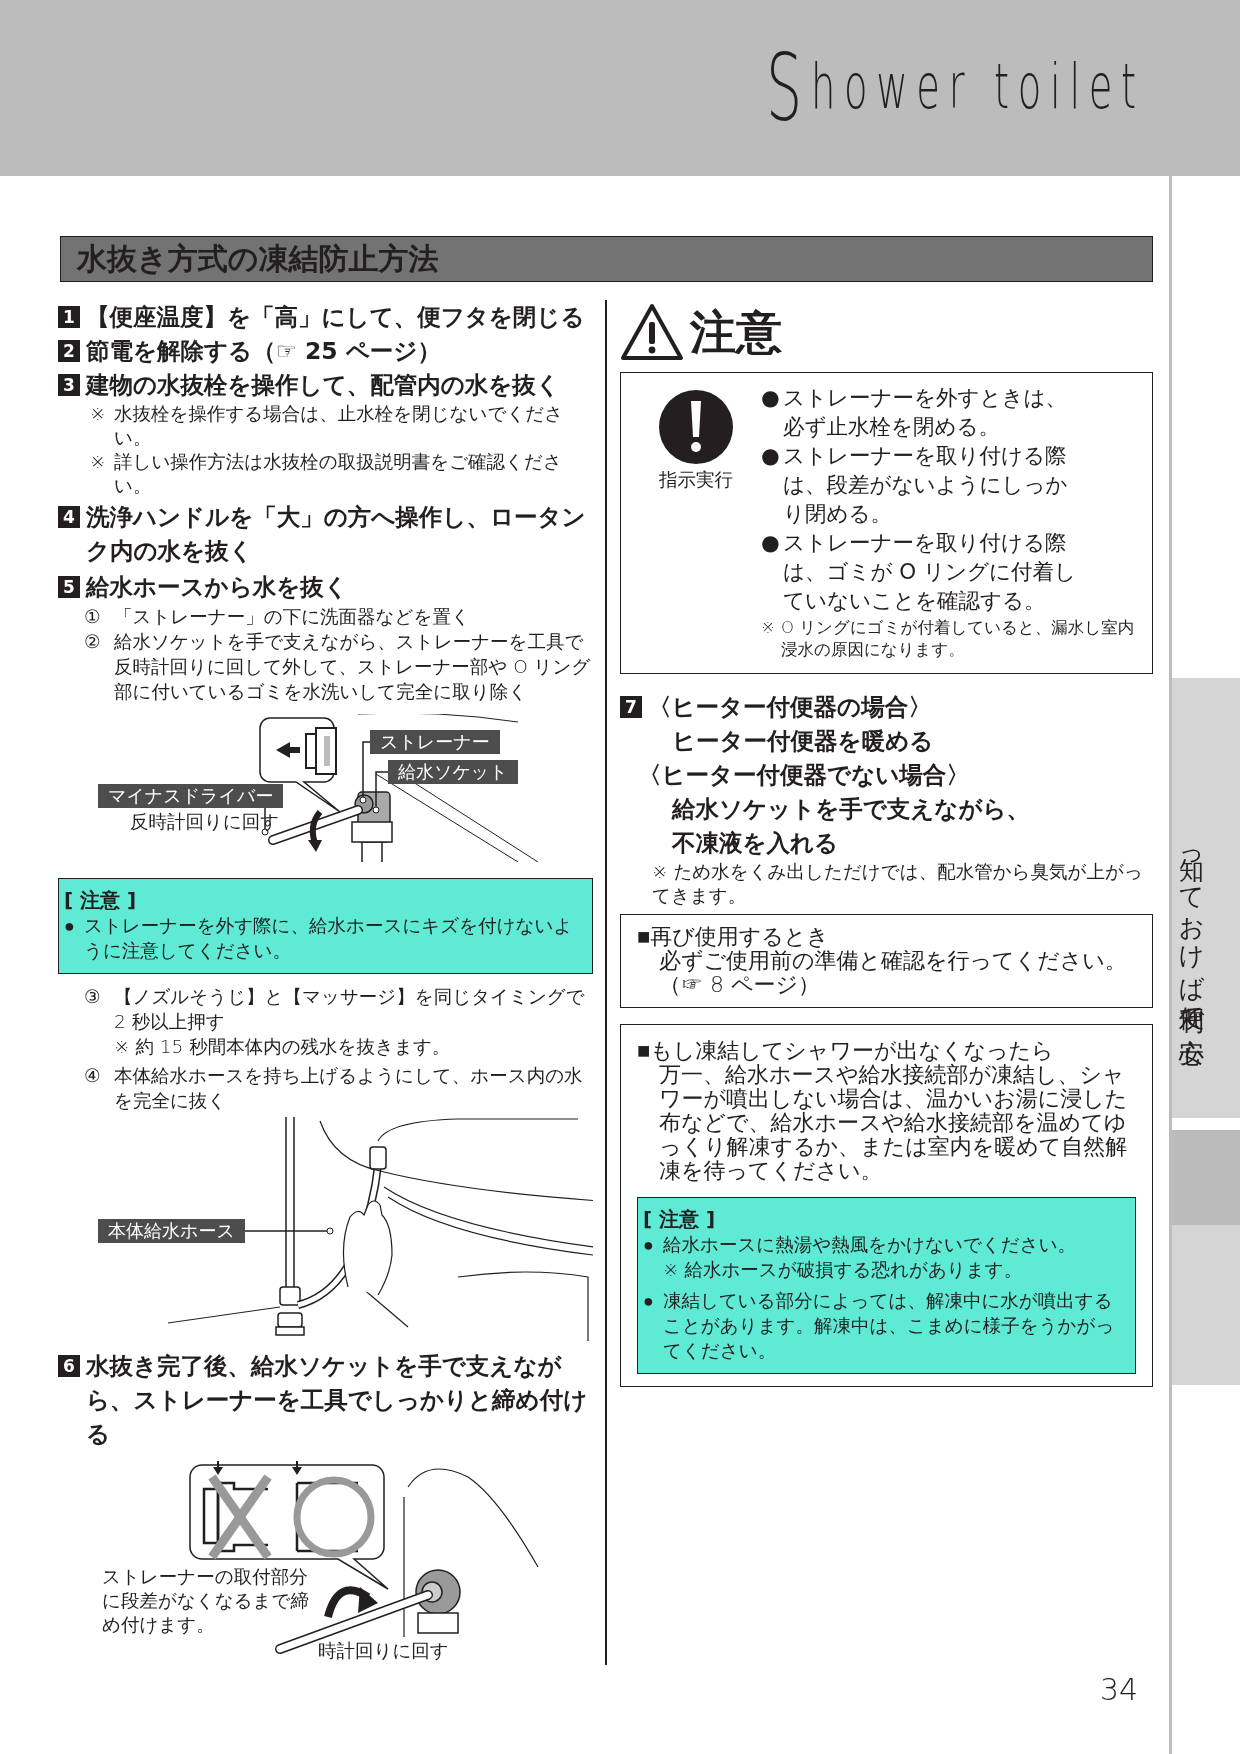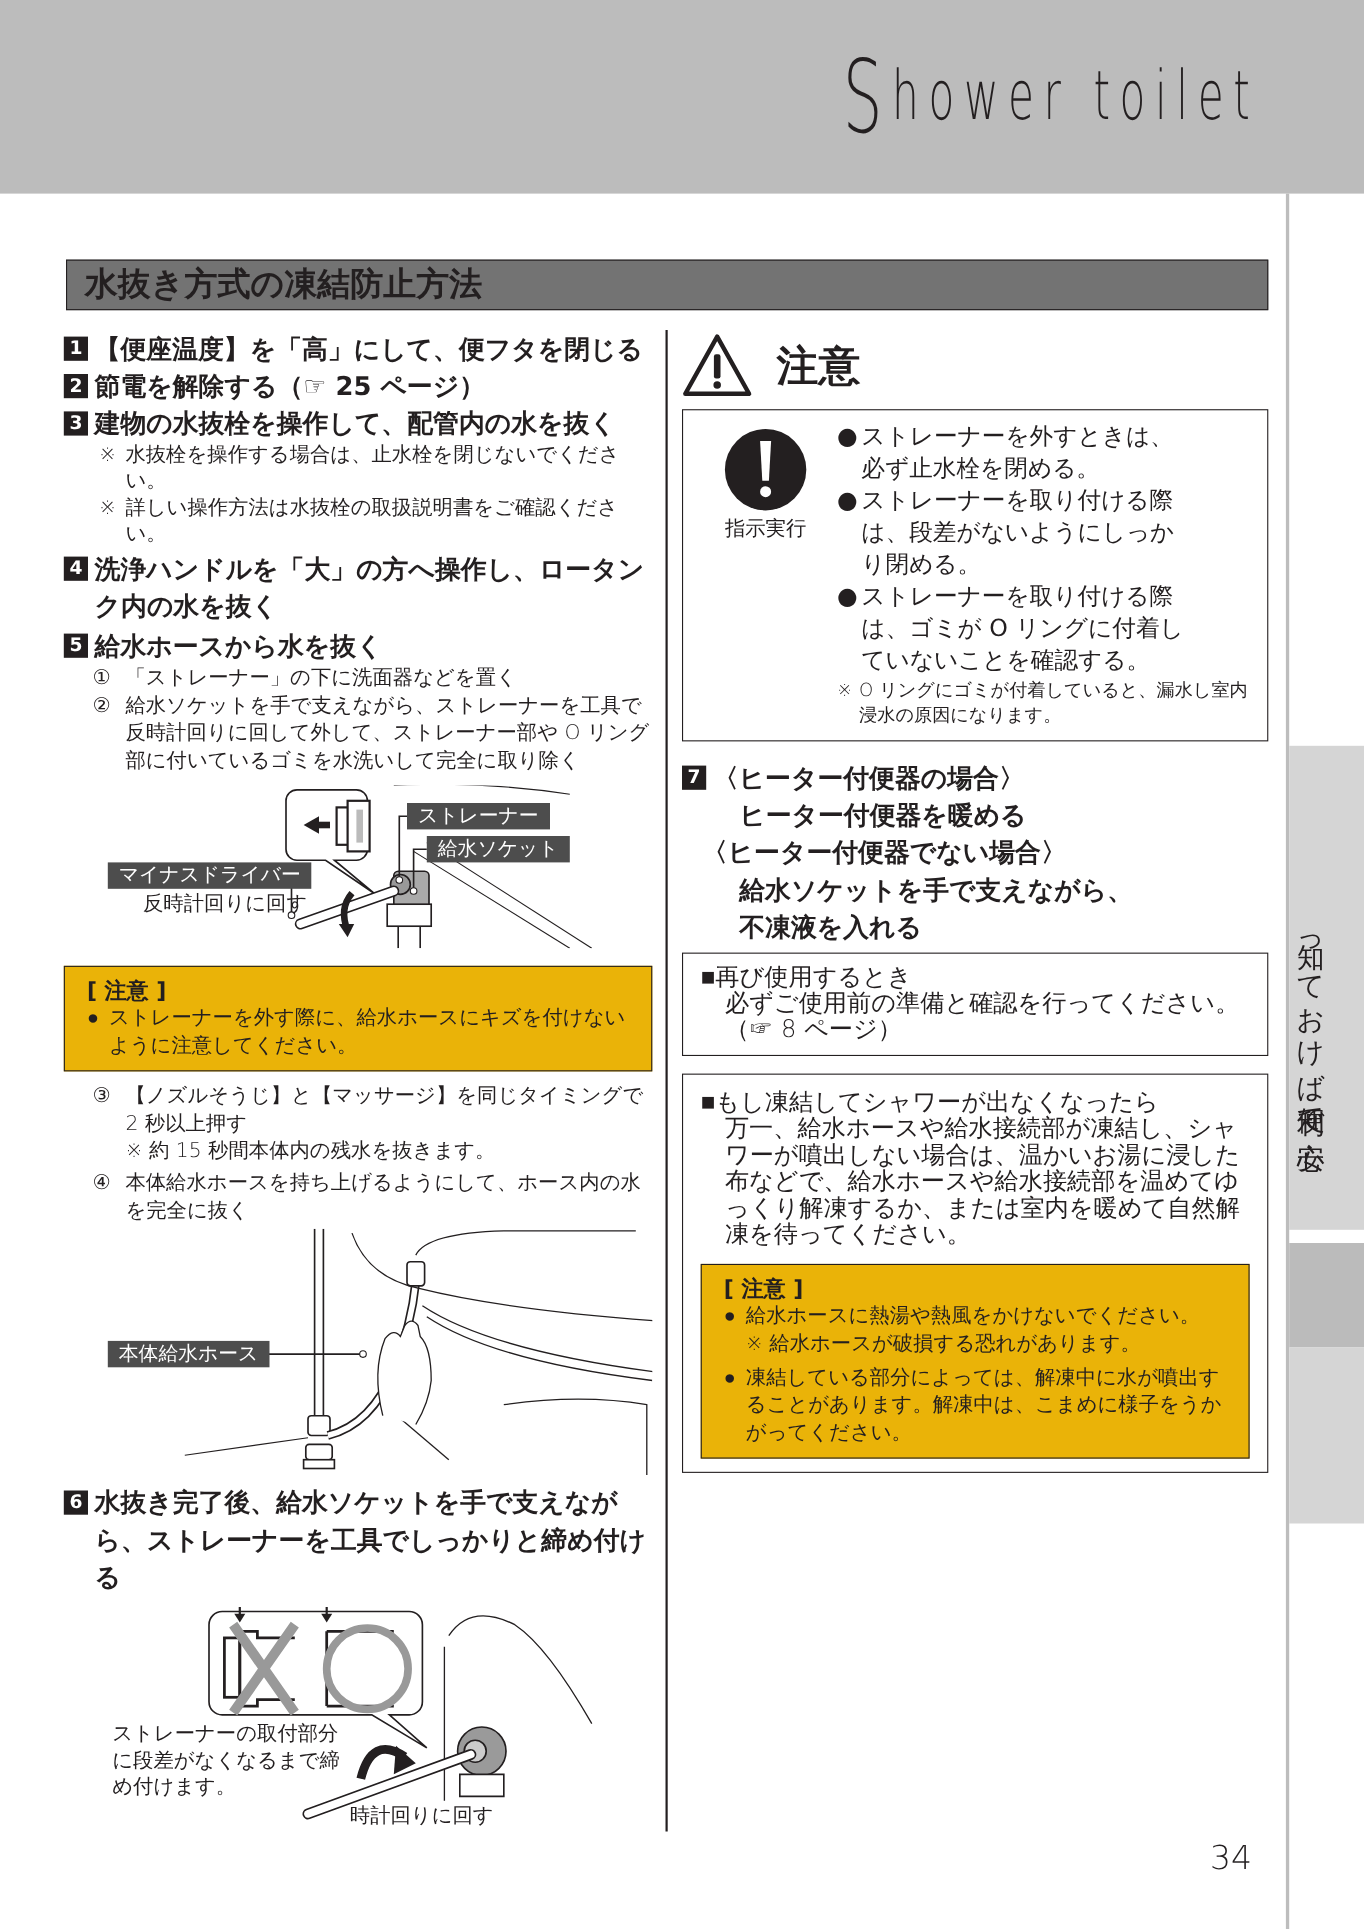--- a/index.html
+++ b/index.html
@@ -31,28 +31,28 @@
   .note .mark { width: 24px; flex-shrink: 0; }
   .note .body { flex: 1; }
   .sub { font-size: 18.5px; line-height: 25px; font-weight: 300; padding-left: 26px; display: flex; }
   .sub .mark { width: 30px; flex-shrink: 0; }
   .sub .body { flex: 1; }
 
   .fig { position: relative; }
   .label-dark { position: absolute; background: #4d4d4d; color: #fff; font-size: 18px; padding: 0 10px; line-height: 24px; white-space: nowrap; }
   .label-plain { position: absolute; font-size: 18.5px; font-weight: 300; white-space: nowrap; line-height: 24px; }
 
-  .caution-box-gray { background: #eab308; border: 1.5px solid #231f20; padding: 8px 12px 10px 20px; }
+  .caution-box-gray { background: #5eead4; border: 1.5px solid #231f20; padding: 8px 12px 10px 5px; }
   .caution-box-gray .head { font-size: 20px; font-weight: bold; line-height: 26px; }
   .caution-box-gray .item { font-size: 18.5px; line-height: 25px; font-weight: 300; display: flex; }
   .caution-box-gray .item .mark { width: 20px; flex-shrink: 0; font-size: 18px; }
   .caution-box-gray .item .body { flex: 1; }
 
   .big-caution { display: flex; align-items: center; height: 64px; margin-bottom: 8px; }
-  .big-caution .t { font-size: 38px; font-weight: bold; line-height: 60px; margin-left: 22px; }
+  .big-caution .t { font-size: 46px; font-weight: bold; line-height: 60px; margin-left: 6px; }
 
   .warn-box { border: 1.5px solid #231f20; padding: 10px 16px 12px 16px; display: flex; }
   .warn-box .icon-col { width: 118px; display: flex; flex-direction: column; align-items: center; padding-top: 6px; }
   .warn-box .icon-col .lbl { font-size: 18.5px; margin-top: 2px; }
   .warn-box .text-col { flex: 1; padding-left: 6px; }
   .warn-item { font-size: 21.5px; line-height: 29px; display: flex; font-weight: 500; }
   .warn-item .mark { width: 22px; flex-shrink: 0; }
   .warn-item .body { flex: 1; }
   .warn-note { font-size: 16.5px; line-height: 22px; color: #231f20; font-weight: 300; display: flex; margin-top: 2px; }
   .warn-note .mark { width: 20px; flex-shrink: 0; }
@@ -293,20 +293,23 @@
     </div>
     <div class="step" style="padding-left:18px;">
       <span class="txt">〈ヒーター付便器でない場合〉</span>
     </div>
     <div class="step" style="padding-left:52px;">
       <span class="txt">給水ソケットを手で支えながら、</span>
     </div>
     <div class="step" style="padding-left:52px;">
       <span class="txt">不凍液を入れる</span>
     </div>
+    <div class="note" style="padding-left:32px; padding-right:10px;">
+      <span class="body">※ ため水をくみ出しただけでは、配水管から臭気が上がってきます。</span>
+    </div>
   </div>
 
   <div class="info-box" style="margin-top:6px;">
     <div class="line">■再び使用するとき</div>
     <div class="line indent">必ずご使用前の準備と確認を行ってください。</div>
     <div class="line indent">（☞ 8 ページ）</div>
   </div>
 
   <div class="info-box" style="margin-top:16px; padding-top:14px; padding-bottom:12px;">
     <div class="line">■もし凍結してシャワーが出なくなったら</div>

